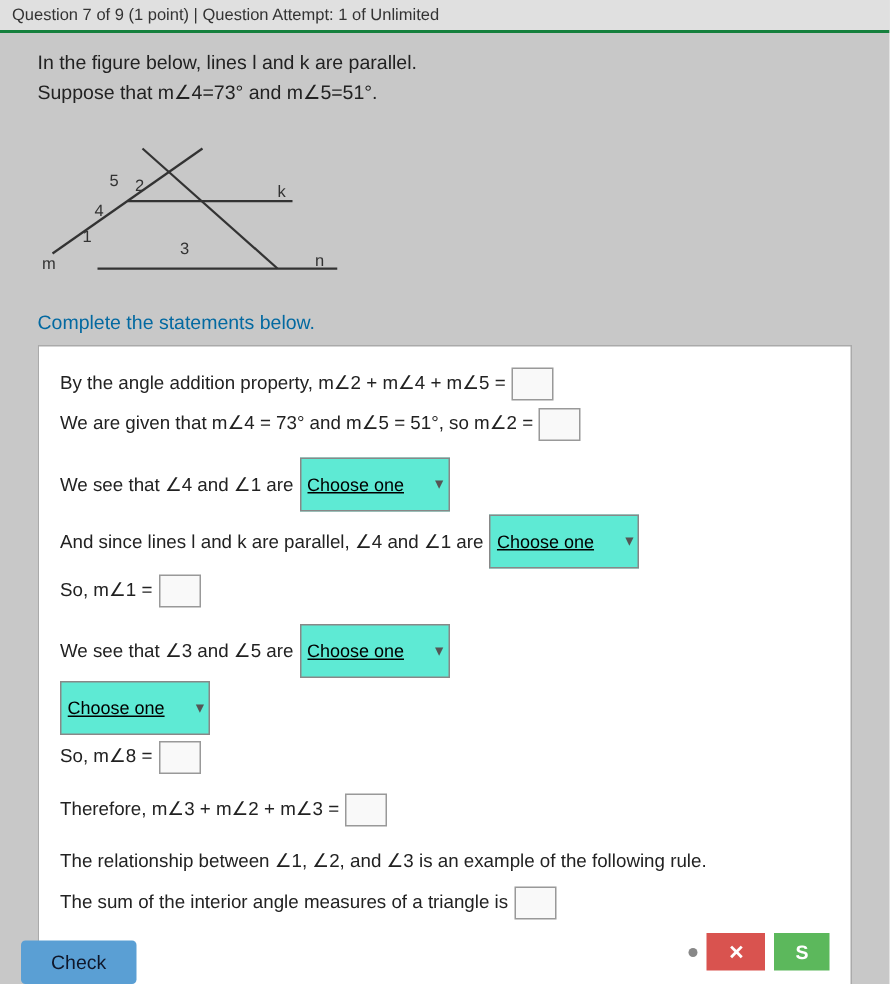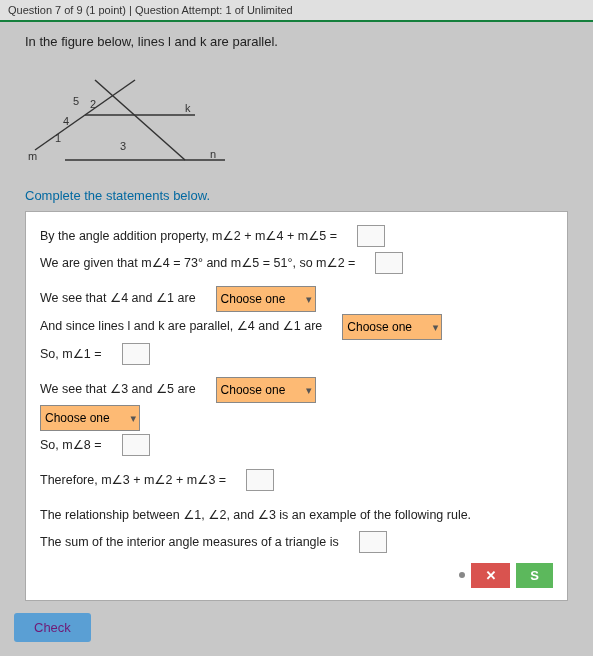--- a/index.html
+++ b/index.html
@@ -43,44 +43,45 @@
       border: 1px solid #aaa;
       padding: 12px 14px;
       font-size: 12.5px;
       line-height: 2;
       color: #222;
     }
     .statement-row {
       display: flex;
       align-items: center;
       flex-wrap: wrap;
-      gap: 20px;
+      gap: 4px;
       margin-bottom: 2px;
     }
     .inline-box {
       display: inline-block;
       border: 1px solid #999;
       background: #f9f9f9;
       min-width: 28px;
       height: 22px;
       vertical-align: middle;
     }
     .dropdown-select {
       display: inline-block;
       border: 1px solid #888;
-      background: #fdba74;
+      background: #5eead4;
       padding: 1px 4px;
       font-size: 12px;
-      height: 26px;
+      height: 36px;
       min-width: 100px;
       cursor: pointer;
       appearance: none;
       -webkit-appearance: none;
       padding-right: 18px;
       position: relative;
+      text-decoration: underline;
     }
     .select-wrapper {
       position: relative;
       display: inline-block;
     }
     .select-wrapper::after {
       content: '▾';
       position: absolute;
       right: 4px;
       top: 50%;
@@ -114,21 +115,21 @@
       padding: 5px 14px;
       font-size: 13px;
       cursor: pointer;
       font-weight: bold;
     }
     .check-btn {
       position: absolute;
       bottom: 14px;
       left: 14px;
       background: #5a9fd4;
-      color: #701a75;
+      color: #0f172a;
       border: none;
       padding: 7px 20px;
       font-size: 13px;
       cursor: pointer;
       border-radius: 3px;
     }
     .dot-area {
       display: flex;
       align-items: center;
       gap: 4px;
@@ -147,20 +148,21 @@
 <body>
 
 <div class="top-bar">
   <span>Question 7 of 9 (1 point)  |  Question Attempt: 1 of Unlimited</span>
 </div>
 
 <div class="main-content">
 
   <div class="question-header">
     <div>In the figure below, lines l and k are parallel.</div>
+    <div>Suppose that m∠4=73° and m∠5=51°.</div>
   </div>
 
   <div class="diagram-container">
     <svg width="200" height="115">
 
       <line x1="10" y1="90" x2="110" y2="20" stroke="#333" stroke-width="1.5"></line>
 
       <line x1="60" y1="55" x2="170" y2="55" stroke="#333" stroke-width="1.5"></line>
 
       <line x1="40" y1="100" x2="200" y2="100" stroke="#333" stroke-width="1.5"></line>

